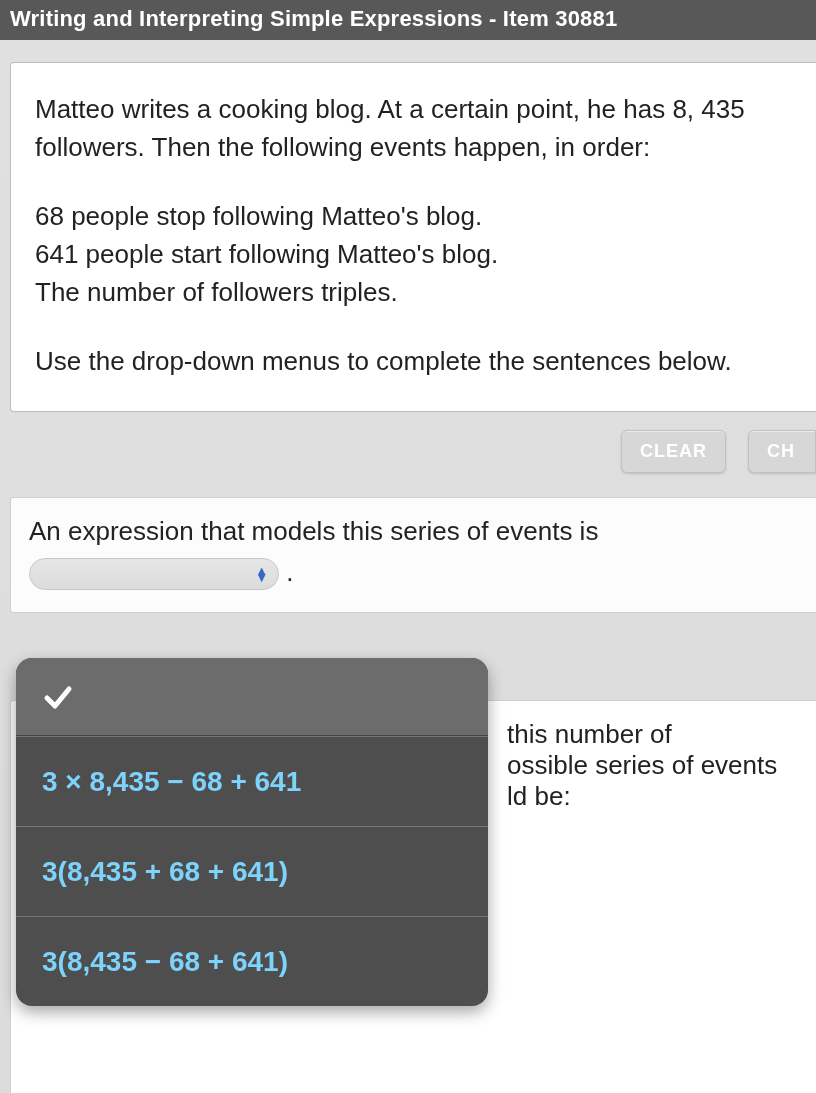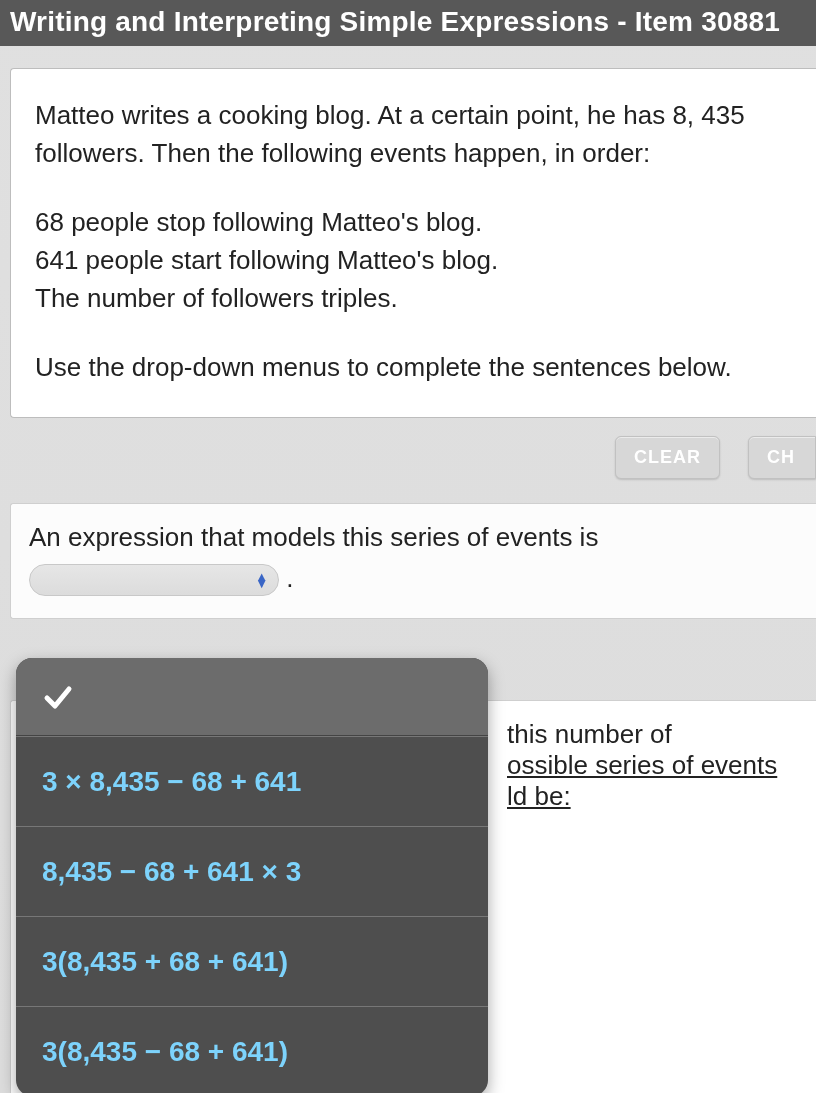--- a/index.html
+++ b/index.html
@@ -6,21 +6,21 @@
   html, body { width: 816px; height: 1093px; overflow: hidden; font-family: Arial, Helvetica, sans-serif; background: #d8d8d8; }
   .bg-texture {
     width: 100%; height: 100%;
     background: linear-gradient(#e0e0e0, #dcdcdc);
     position: relative;
   }
   .title-bar {
     background: #585858;
     color: #fff;
     font-weight: bold;
-    font-size: 28px;
+    font-size: 22px;
     padding: 6px 20px 8px 10px;
     letter-spacing: 0.2px;
   }
   .problem-card {
     margin: 22px 0 0 10px;
     width: 806px;
     background: #fff;
     border: 1px solid #bdbdbd;
     border-right: none;
     border-radius: 4px 0 0 4px;
@@ -30,21 +30,21 @@
     line-height: 1.45;
   }
   .problem-card .num { font-family: Liberation Sans, sans-serif; }
   .problem-card p { margin-bottom: 0; }
   .problem-card .gap { height: 32px; }
   .button-row {
     margin: 18px 0 0 10px;
     width: 806px;
     display: flex;
     justify-content: flex-end;
-    gap: 28px;
+    gap: 22px;
     padding-right: 0;
   }
   .btn {
     background: #d7d7d7;
     border: 1px solid #c1c1c1;
     border-radius: 6px;
     padding: 10px 18px;
     color: #fff;
     font-weight: bold;
     font-size: 18px;
@@ -88,22 +88,22 @@
     border-radius: 3px 0 0 3px;
     padding: 18px 20px 22px 18px;
     font-size: 26px;
     color: #222;
     position: absolute;
     top: 678px;
     left: 0;
     height: 415px;
   }
   .behind-card .line1 { margin-left: 478px; }
-  .behind-card .line2 { margin-left: 478px; text-decoration: underline; }
-  .behind-card .line3 { margin-left: 478px; text-decoration: underline; }
+  .behind-card .line2 { margin-left: 478px; }
+  .behind-card .line3 { margin-left: 478px; }
   .dropdown-menu {
     position: absolute;
     left: 16px;
     top: 658px;
     width: 472px;
     background: #4e4e4e;
     border-radius: 16px;
     overflow: hidden;
     box-shadow: 0 6px 16px rgba(0,0,0,.35);
   }
@@ -171,18 +171,17 @@
     <div class="line3">ld be:</div>
   </div>
 
   <div class="dropdown-menu">
     <div class="menu-item first">
       <svg class="check-svg" viewBox="0 0 32 32">
         <path d="M5 17 L13 25 L27 8"></path>
       </svg>
     </div>
     <div class="menu-item">3 × 8,435 − 68 + 641</div>
-    <div class="menu-item">8,435 − 68 + 641 × 3</div>
     <div class="menu-item">3(8,435 + 68 + 641)</div>
     <div class="menu-item">3(8,435 − 68 + 641)</div>
   </div>
 
 </div>
 
 </body></html>

